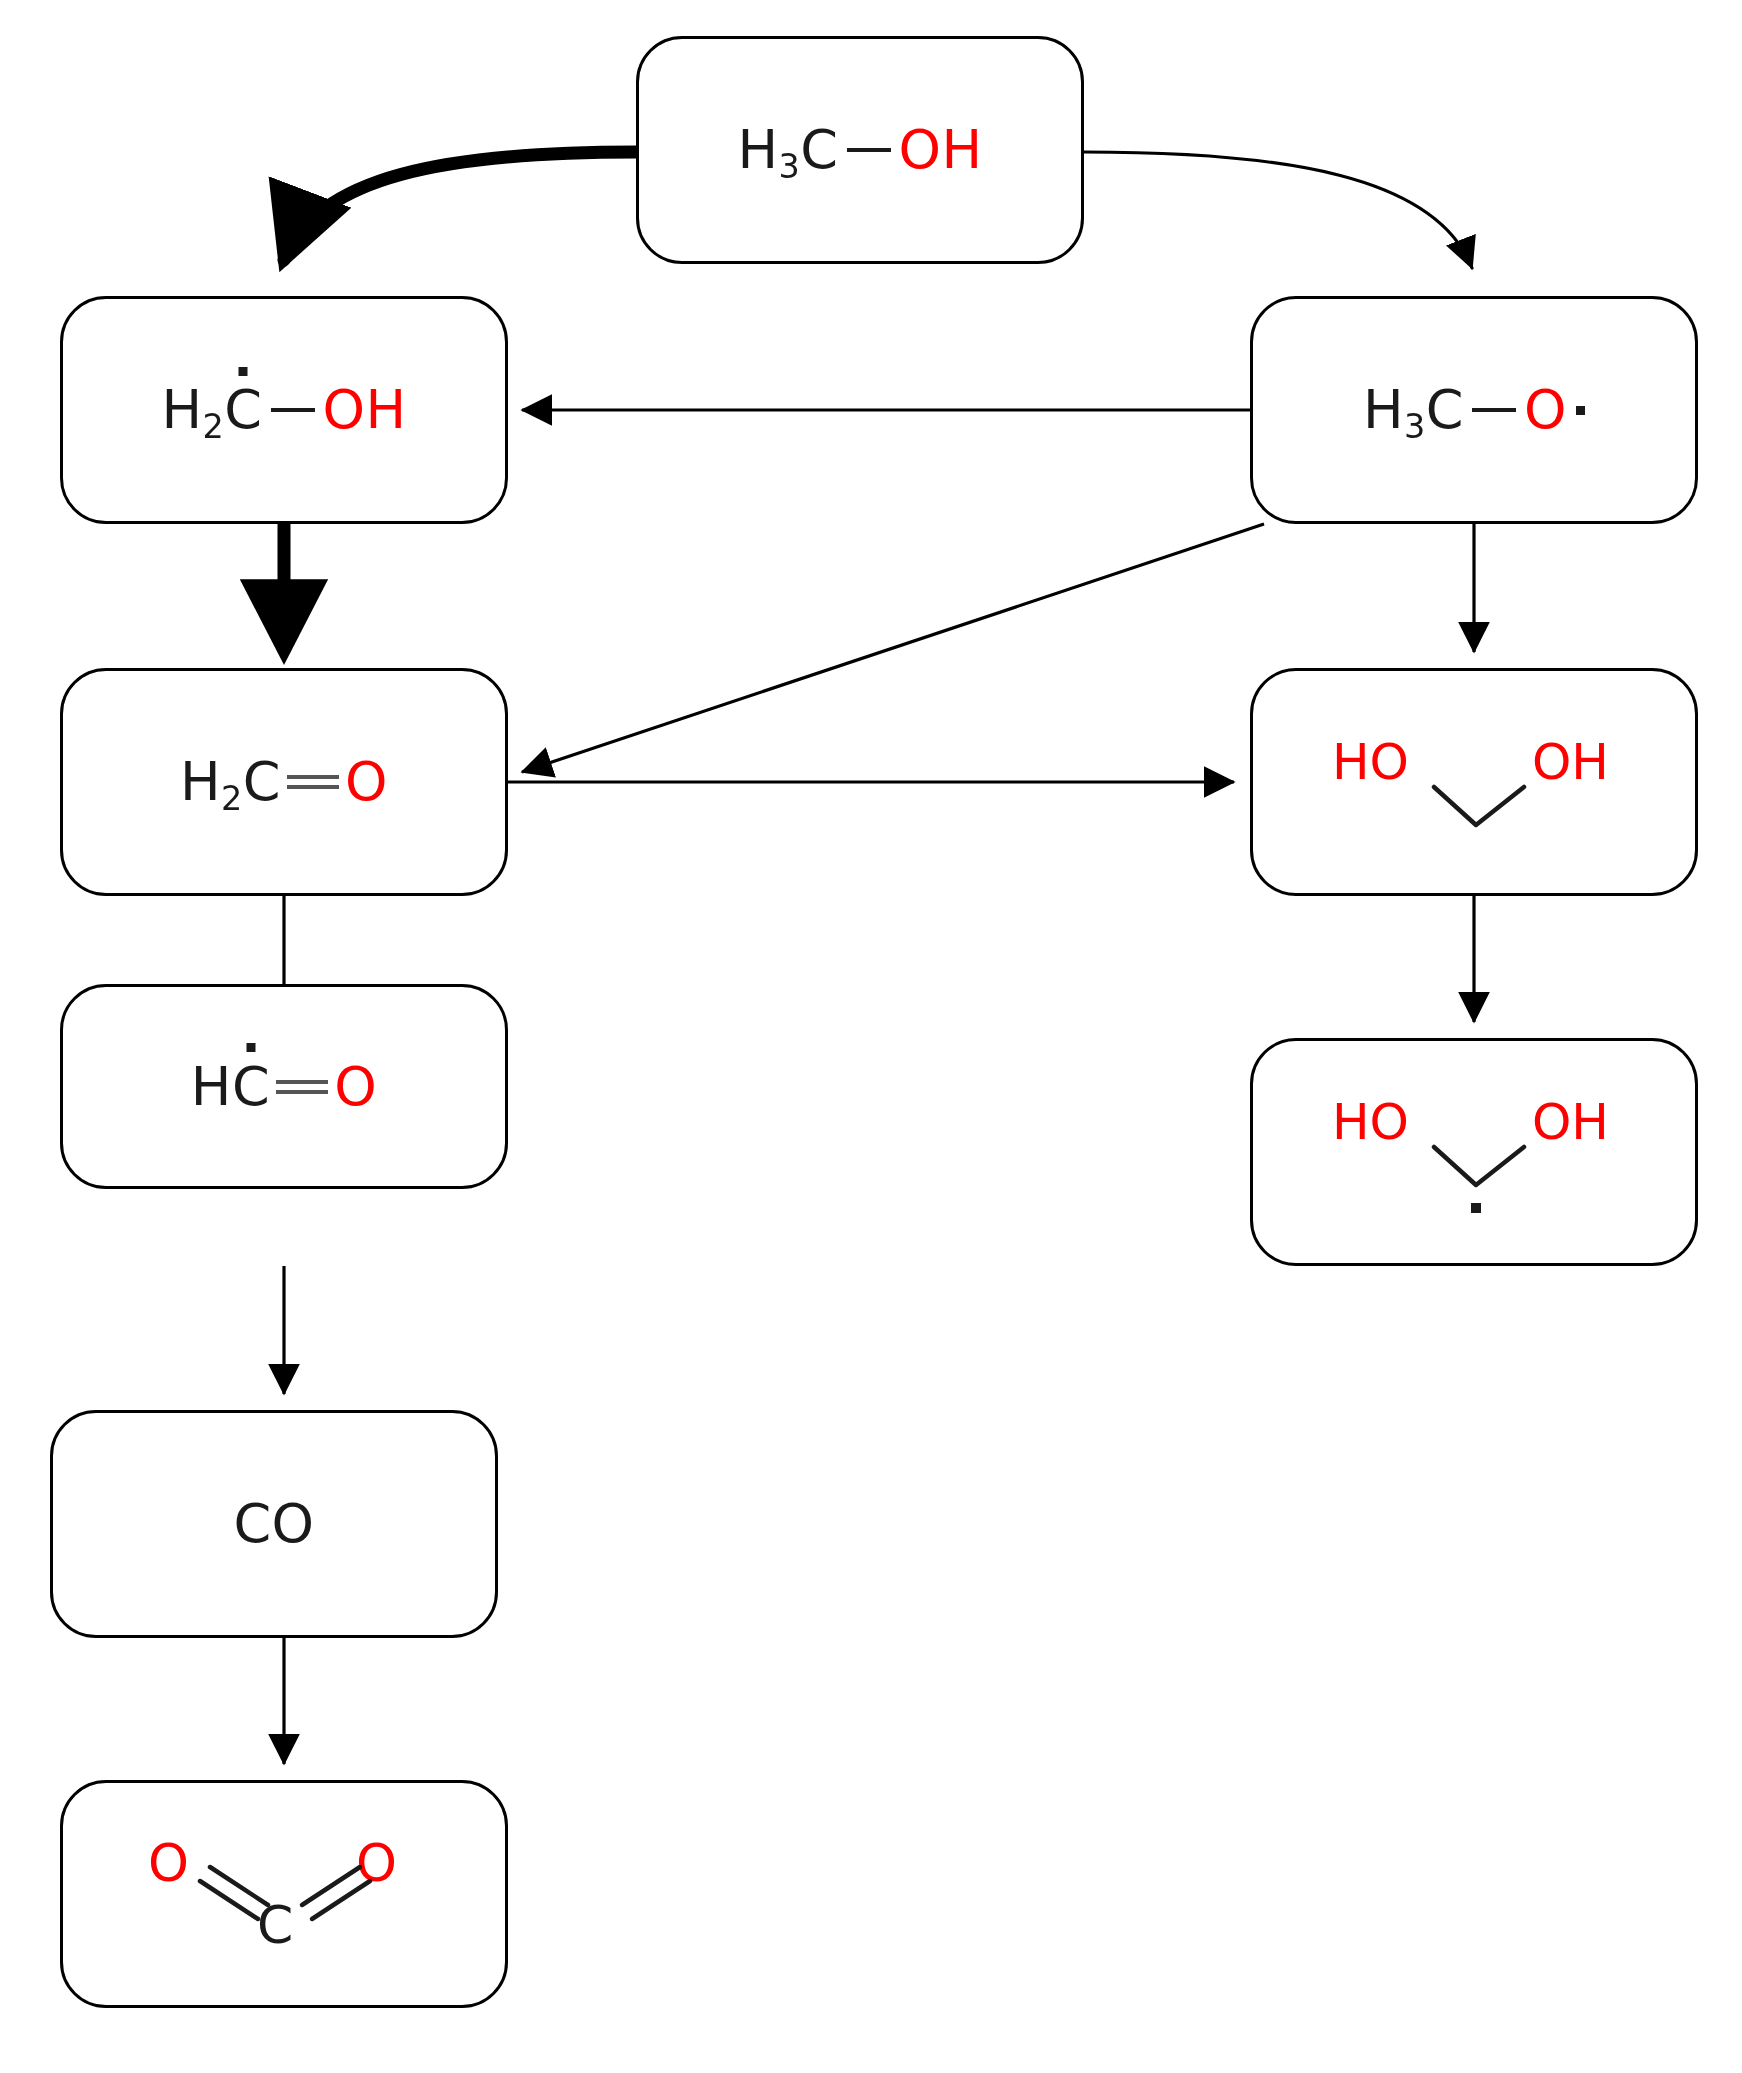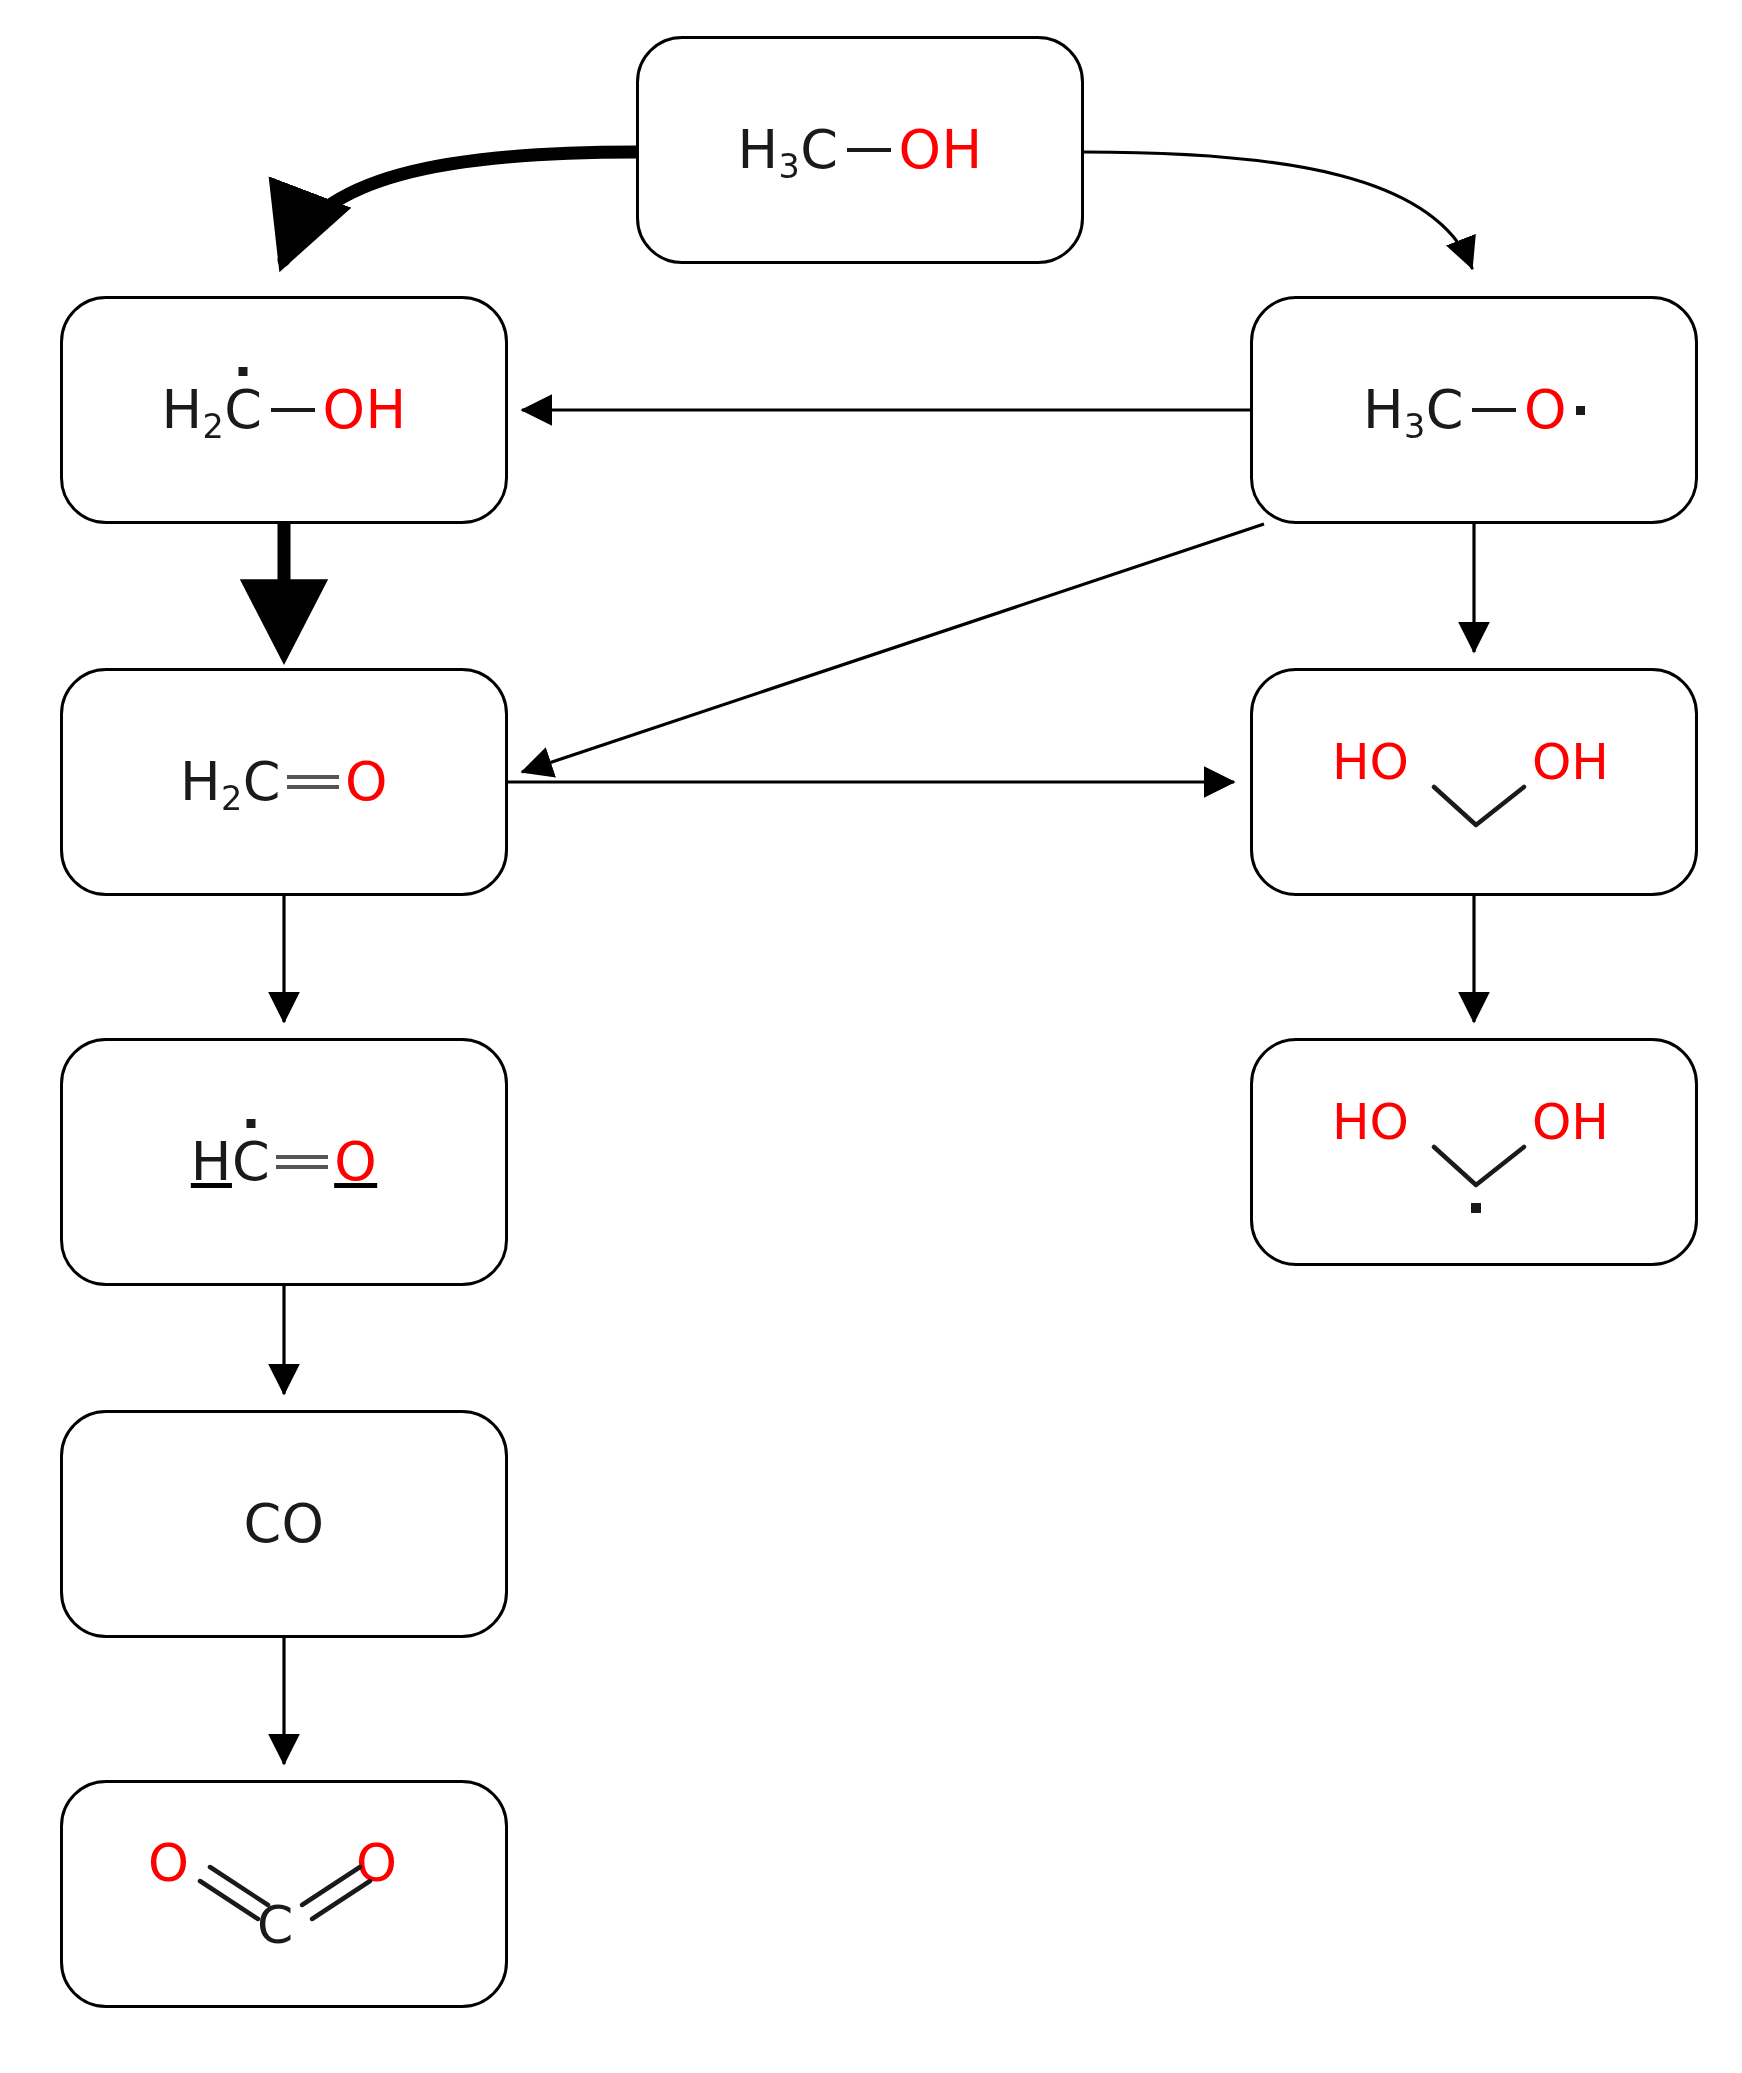--- a/index.html
+++ b/index.html
@@ -183,38 +183,38 @@
   </div>
 
   <div class="node" style="left:1234px; top:668px; width:448px; height:228px;">
     <svg class="diol-svg" width="300" height="130" viewBox="0 0 300 130">
       <text x="8" y="62" font-family="DejaVu Sans, sans-serif" font-size="50" fill="#ff0000">HO</text>
       <text x="208" y="62" font-family="DejaVu Sans, sans-serif" font-size="50" fill="#ff0000">OH</text>
       <path d="M 110,70 L 152,108 L 200,70" fill="none" stroke="#1a1a1a" stroke-width="4.5" stroke-linecap="round" stroke-linejoin="round"></path>
     </svg>
   </div>
 
-  <div class="node" style="left:44px; top:1038px; width:448px; height:248px;text-decoration:underline;">
+  <div class="node" style="left:44px; top:984px; width:448px; height:205px;">
     <span class="formula">
       <span class="blk">H<span class="radwrap">C<span class="raddot"></span></span></span>
         <span class="bond2"></span>
         <span class="red">O</span>
     </span>
   </div>
 
   <div class="node" style="left:1234px; top:1038px; width:448px; height:228px;">
     <svg class="diol-svg" width="300" height="150" viewBox="0 0 300 150">
       <text x="8" y="62" font-family="DejaVu Sans, sans-serif" font-size="50" fill="#ff0000">HO</text>
       <text x="208" y="62" font-family="DejaVu Sans, sans-serif" font-size="50" fill="#ff0000">OH</text>
       <path d="M 110,70 L 152,108 L 200,70" fill="none" stroke="#1a1a1a" stroke-width="4.5" stroke-linecap="round" stroke-linejoin="round"></path>
       <rect x="147" y="126" width="10" height="10" fill="#1a1a1a"></rect>
     </svg>
   </div>
 
-  <div class="node" style="left:44px; top:1410px; width:448px; height:228px;align-items:center;">
+  <div class="node" style="left:34px; top:1410px; width:448px; height:228px;align-items:center;">
     <span class="formula">CO</span>
   </div>
 
   <div class="node" style="left:44px; top:1780px; width:448px; height:228px;">
     <svg class="co2-svg" width="300" height="150" viewBox="0 0 300 150">
       <text x="14" y="62" font-family="DejaVu Sans, sans-serif" font-size="52" fill="#ff0000">O</text>
       <text x="123" y="124" font-family="DejaVu Sans, sans-serif" font-size="52" fill="#1a1a1a">C</text>
       <text x="222" y="62" font-family="DejaVu Sans, sans-serif" font-size="52" fill="#ff0000">O</text>
 
       <line x1="66" y1="62" x2="124" y2="100" stroke="#1a1a1a" stroke-width="4.5" stroke-linecap="round"></line>

